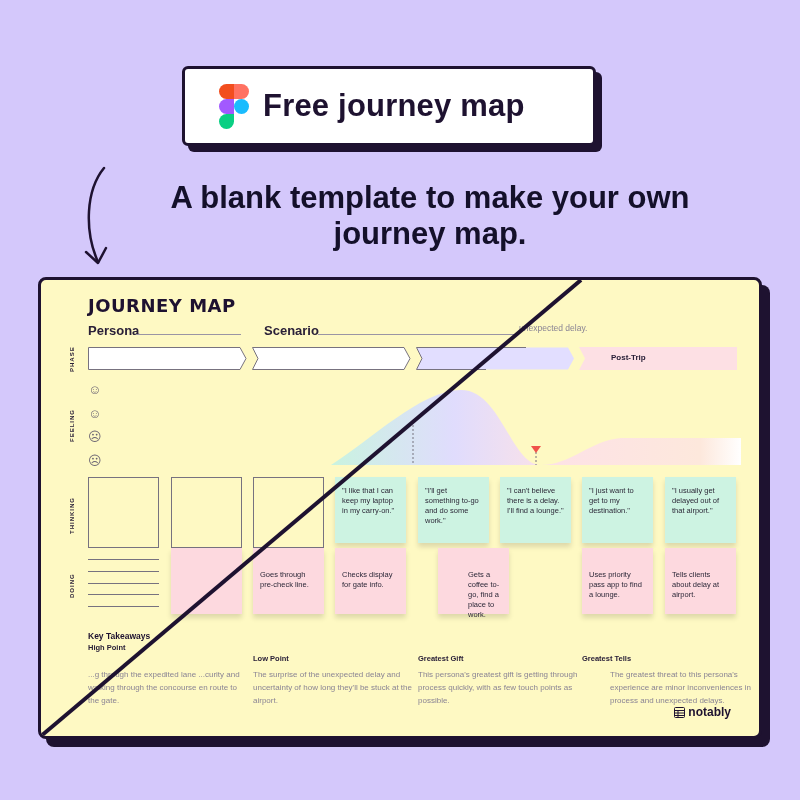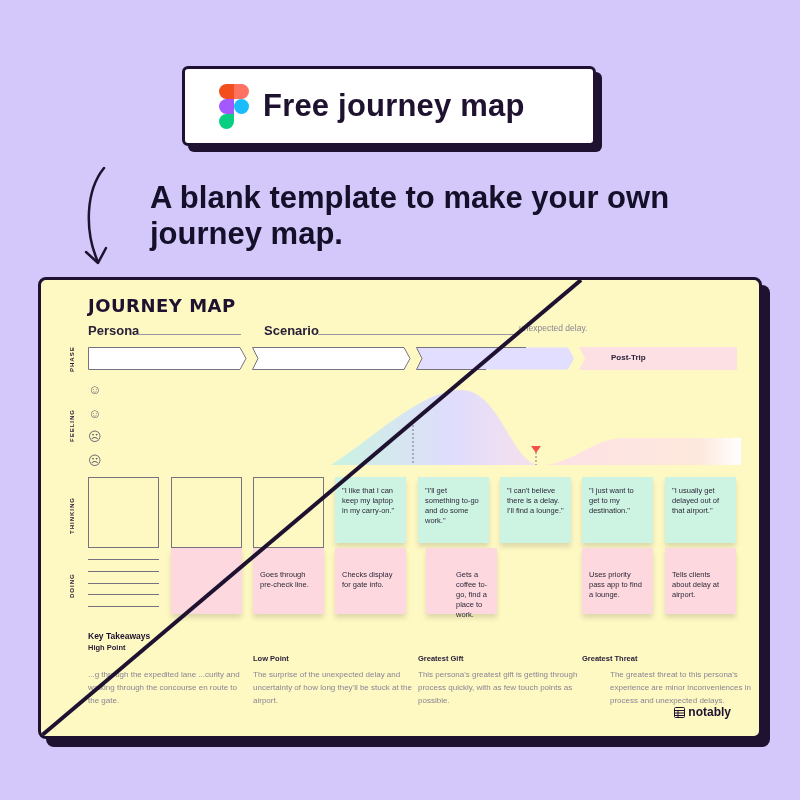--- a/index.html
+++ b/index.html
@@ -15,21 +15,21 @@
     position: absolute; left: 182px; top: 66px; width: 414px; height: 80px;
     background: #fff; border: 3px solid #1e1230; border-radius: 6px;
     box-shadow: 6px 6px 0 #1e1230;
     display: flex; align-items: center; padding-left: 34px;
   }
   .figma-logo { width: 30px; height: 45px; margin-right: 14px; }
   .title-text { font-size: 31px; font-weight: 700; color: #1e1230; letter-spacing: 0.2px; }
 
   .headline {
     position: absolute; left: 150px; top: 180px; width: 560px;
-    font-size: 31px; font-weight: 700; line-height: 36px; color: #14102a;
+    font-size: 31px; font-weight: 700; line-height: 36px; color: #14102a; text-align: center;
   }
   .arrow { position: absolute; left: 80px; top: 160px; width: 40px; height: 110px; }
 
   
   .card {
     position: absolute; left: 38px; top: 277px; width: 724px; height: 462px;
     background: #fef9c3; border: 3px solid #1e1230; border-radius: 8px;
     box-shadow: 8px 8px 0 #1e1230; overflow: hidden;
   }
   .inner { position: absolute; left: 0; top: 0; width: 718px; height: 456px; }
@@ -169,35 +169,35 @@
 
     <div class="sticky green" style="left:294px;">"I like that I can keep my laptop in my carry-on."</div>
     <div class="sticky green" style="left:377px;">"I'll get something to-go and do some work."</div>
     <div class="sticky green" style="left:459px;">"I can't believe there is a delay. I'll find a lounge."</div>
     <div class="sticky green" style="left:541px;">"I just want to get to my destination."</div>
     <div class="sticky green" style="left:624px;">"I usually get delayed out of that airport."</div>
 
     <div class="sticky pink" style="left:130px;"></div>
     <div class="sticky pink" style="left:212px;">Goes through pre-check line.</div>
     <div class="sticky pink" style="left:294px;">Checks display for gate info.</div>
-    <div class="sticky pink" style="left:385px;padding-left:30px;">Gets a coffee to-go, find a place to work.</div>
+    <div class="sticky pink" style="left:397px;padding-left:30px;">Gets a coffee to-go, find a place to work.</div>
     <div class="sticky pink" style="left:624px;">Tells clients about delay at airport.</div>
     <div class="sticky pink" style="left:541px;">Uses priority pass app to find a lounge.</div>
 
     <div class="kt-title">Key Takeaways</div>
     <div class="take-head" style="left:47px;top:363px;">High Point</div>
     <div class="take-body" style="left:47px;top:388px;">...g through the expedited lane ...curity and walking through the concourse en route to the gate.</div>
 
     <div class="take-head" style="left:212px;top:374px;text-align:right;">Low Point</div>
     <div class="take-body" style="left:212px;top:388px;">The surprise of the unexpected delay and uncertainty of how long they'll be stuck at the airport.</div>
 
     <div class="take-head" style="left:377px;top:374px;">Greatest Gift</div>
     <div class="take-body" style="left:377px;top:388px;">This persona's greatest gift is getting through process quickly, with as few touch points as possible.</div>
 
-    <div class="take-head" style="left:541px;top:374px;">Greatest Threat</div>
+    <div class="take-head" style="left:541px;top:374px;">Greatest Tells</div>
     <div class="take-body" style="left:541px;top:388px;margin-left:28px;">The greatest threat to this persona's experience are minor inconveniences in process and unexpected delays.</div>
 
     <div class="notably">
       <svg class="notably-icon" viewBox="0 0 11 11">
         <rect x="0.5" y="0.5" width="10" height="10" rx="1" fill="none" stroke="#1e1230"></rect>
         <line x1="0.5" y1="3.5" x2="10.5" y2="3.5" stroke="#1e1230"></line>
         <line x1="0.5" y1="6" x2="10.5" y2="6" stroke="#1e1230"></line>
         <line x1="0.5" y1="8.5" x2="10.5" y2="8.5" stroke="#1e1230"></line>
         <line x1="4" y1="3.5" x2="4" y2="10.5" stroke="#1e1230"></line>
       </svg>

